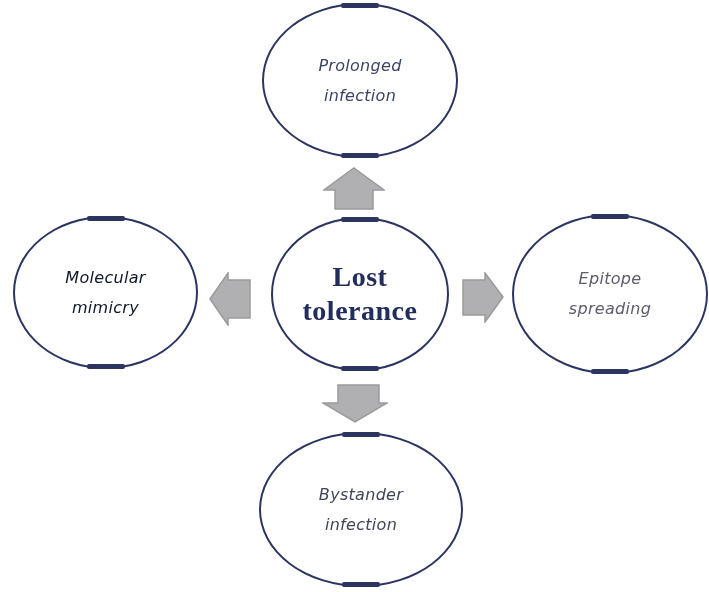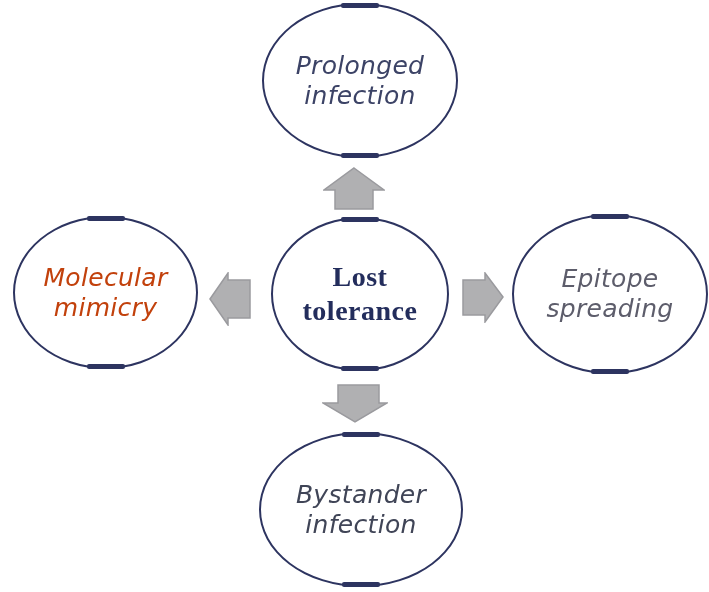--- a/index.html
+++ b/index.html
@@ -33,21 +33,21 @@
     height: 5px;
     background: var(--circle_border, #2d3460);
     border-radius: 2px;
   }
   .cap-top { top: -2px; }
   .cap-bottom { bottom: -2px; }
   .label {
     white-space: pre-line;
     text-align: center;
     font-style: italic;
-    font-size: 25px;
+    font-size: 16px;
     line-height: 30px;
     letter-spacing: 0.3px;
   }
   .label-center {
     white-space: pre-line;
     text-align: center;
     font-family: "Liberation Serif", serif;
     font-weight: bold;
     font-style: normal;
     font-size: 28px;
@@ -79,21 +79,21 @@
   <div class="node" id="node-top">
     <span class="cap cap-top"></span>
     <span class="cap cap-bottom"></span>
     <div class="label" style="color: rgb(60, 67, 102);">Prolonged
 infection</div>
   </div>
 
   <div class="node" id="node-left">
     <span class="cap cap-top"></span>
     <span class="cap cap-bottom"></span>
-    <div class="label" style="color: #c2410c;">Molecular
+    <div class="label" style="color: #0f172a;">Molecular
 mimicry</div>
   </div>
 
   <div class="node" id="node-right">
     <span class="cap cap-top"></span>
     <span class="cap cap-bottom"></span>
     <div class="label" style="color: rgb(93, 93, 107);">Epitope
 spreading</div>
   </div>
 

